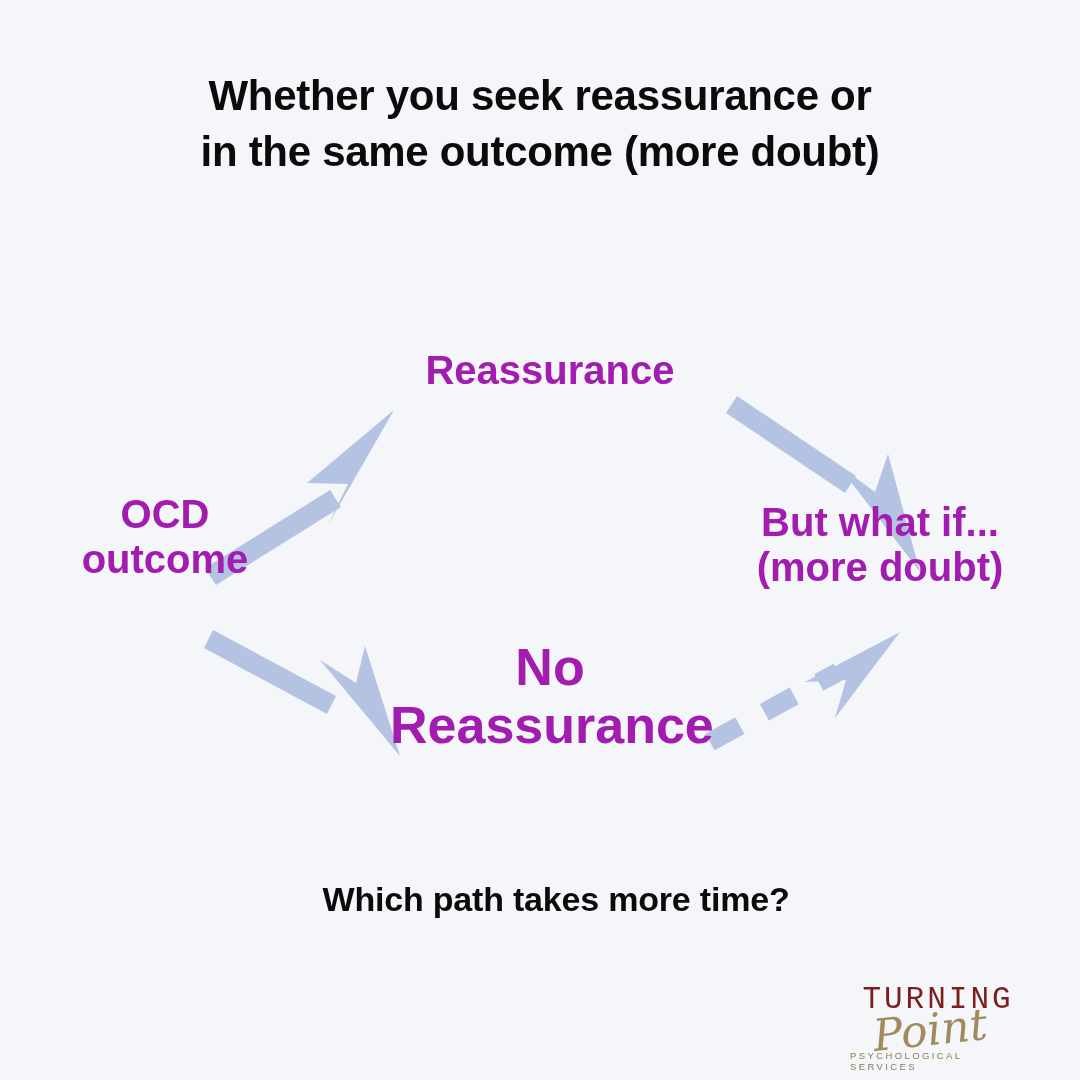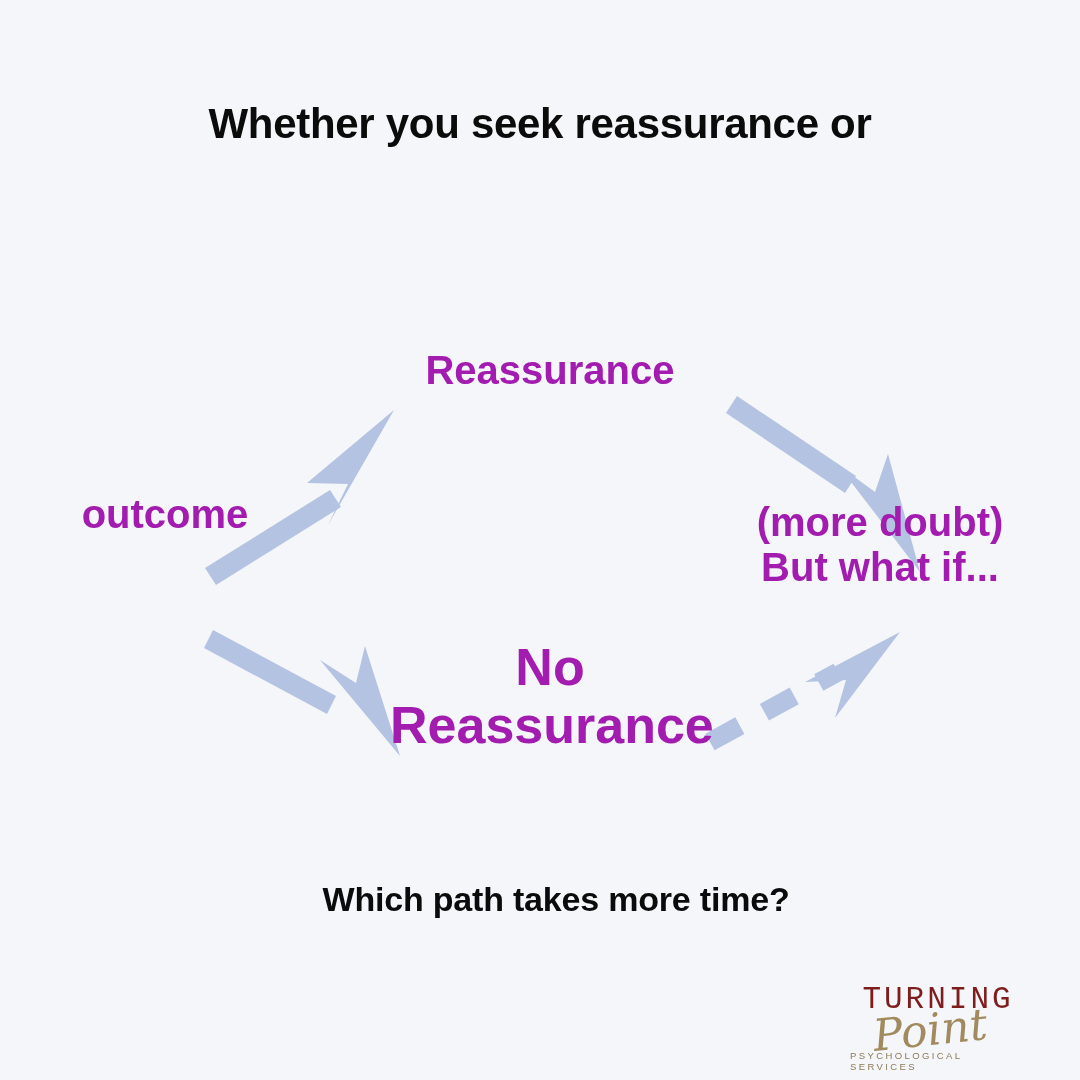--- a/index.html
+++ b/index.html
@@ -27,21 +27,21 @@
     width: 1080px;
     text-align: center;
     color: #0b0b0c;
     font-size: 42px;
     font-weight: bold;
     line-height: 56px;
     letter-spacing: -0.3px;
     padding: 0 90px;
     box-sizing: border-box;
   }
-  .headline .hl-line { display: block; margin-top: 28px; }
+  .headline .hl-line { display: block; }
 
   
   .diagram {
     position: absolute;
     left: 0;
     top: 300px;
     width: 1080px;
     height: 520px;
   }
   .arrow-layer {
@@ -145,20 +145,21 @@
     color: #8d7a55;
   }
 </style>
 </head>
 <body>
 
 <div id="canvas">
 
   <div class="headline">
     <span class="hl-line">Whether you seek reassurance or</span>
+    <span class="hl-line">in the same outcome (more doubt)</span>
   </div>
 
   <div class="diagram">
 
     <svg class="arrow-layer" viewBox="0 0 1080 520">
 
       <g>
         <path d="M 205 268 L 330 190 L 341 207 L 216 285 Z" fill="#b4c3e2"></path>
         <path d="M 394 110 L 328 225 L 348 184 L 307 183 Z" fill="#b4c3e2"></path>
       </g>
@@ -173,35 +174,36 @@
         <path d="M 400 456 L 320 360 L 356 383 L 365 346 Z" fill="#b4c3e2"></path>
       </g>
 
       <g>
         <line x1="710" y1="442" x2="838" y2="372" stroke="#b4c3e2" stroke-width="19" stroke-dasharray="34 28" stroke-linecap="butt"></line>
         <path d="M 900 332 L 805 382 L 846 380 L 835 418 Z" fill="#b4c3e2"></path>
       </g>
     </svg>
 
     <div class="node node-ocd">
+      <span class="ln">OCD</span>
       <span class="ln">outcome</span>
     </div>
 
     <div class="node node-reassurance">
       <span class="ln">Reassurance</span>
     </div>
 
     <div class="node node-no-reassurance">
       <span class="ln">No</span>
       <span class="ln">Reassurance</span>
     </div>
 
     <div class="node node-outcome">
+      <span class="ln">But what if...</span>
       <span class="ln">(more doubt)</span>
-      <span class="ln">But what if...</span>
     </div>
 
   </div>
 
   <div class="caption">Which path takes more time?</div>
 
   <div class="logo">
     <div class="logo-turning">TURNING</div>
     <div class="logo-point">Point</div>
     <div class="logo-sub">PSYCHOLOGICAL SERVICES</div>

